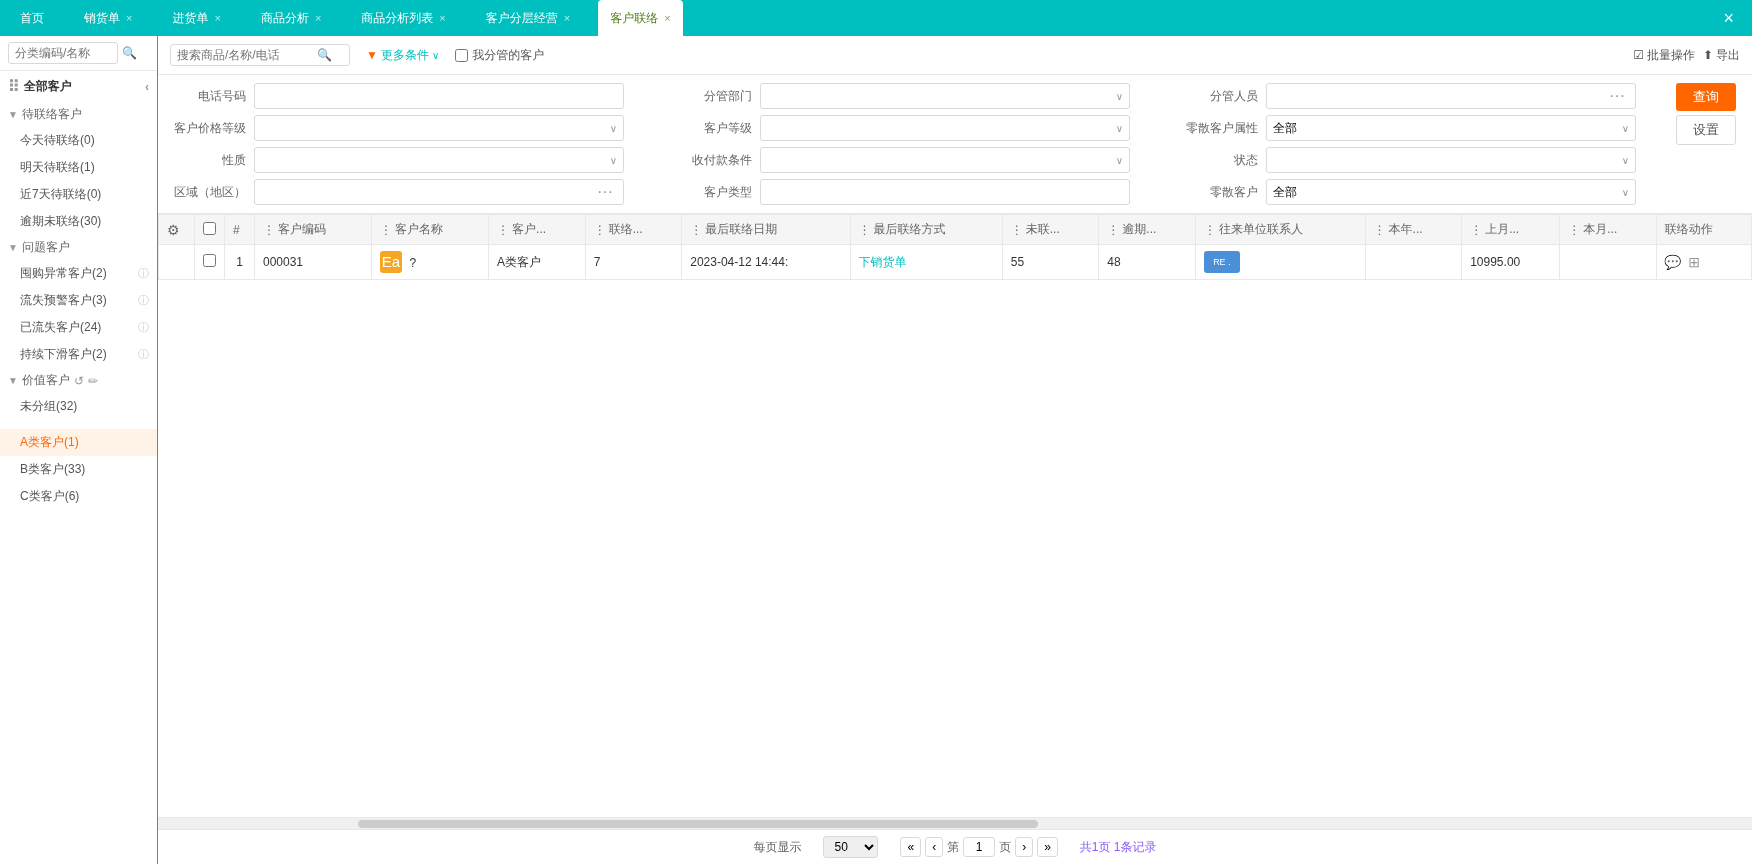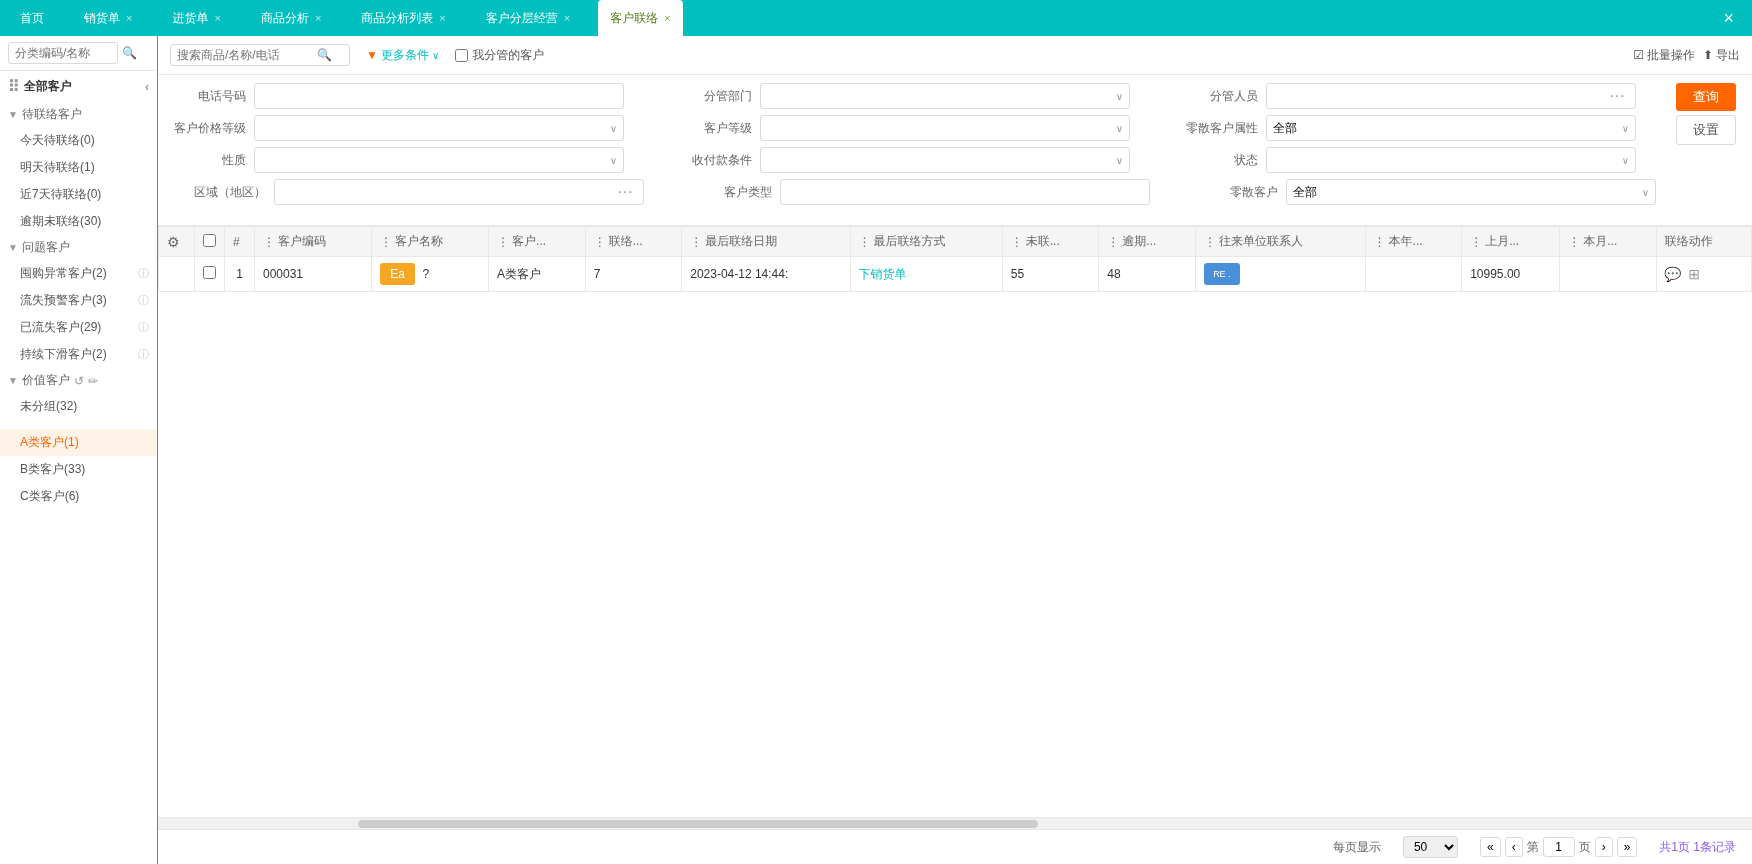--- a/index.html
+++ b/index.html
@@ -171,21 +171,21 @@
       background: #fff;
       border-bottom: 1px solid #e8e8e8;
       padding: 8px 16px;
     }
     .filter-row {
       display: flex;
       align-items: center;
       margin-bottom: 6px;
       gap: 8px;
     }
-    .filter-row:last-child { margin-bottom: 12px; justify-content: flex-end; }
+    .filter-row:last-child { margin-bottom: 0; }
     .filter-field {
       display: flex;
       align-items: center;
       flex: 1;
       max-width: 450px;
     }
     .filter-field label {
       color: #666;
       width: 80px;
       text-align: right;
@@ -288,21 +288,21 @@
     .row-actions { display: flex; gap: 6px; align-items: center; }
     .row-action-icon { color: #999; cursor: pointer; font-size: 14px; }
     
     
     .table-footer {
       background: #fff;
       border-top: 1px solid #e8e8e8;
       padding: 6px 16px;
       display: flex;
       align-items: center;
-      justify-content: flex-end;
+      justify-content: center;
       gap: 22px;
       flex-shrink: 0;
     }
     .page-size-label { color: #666; }
     .page-size-select {
       border: 1px solid #d9d9d9;
       border-radius: 3px;
       padding: 2px 6px;
       font-size: 12px;
       outline: none;
@@ -327,27 +327,27 @@
       left: 200px;
       width: 680px;
     }
     
     
     .gear-icon { font-size: 14px; color: #666; cursor: pointer; }
     
     
     .name-box {
       display: inline-block;
-      width: 35px;
+      width: 22px;
       height: 22px;
       border-radius: 3px;
       text-align: center;
       line-height: 22px;
       color: #fff;
-      font-size: 12px;
+      font-size: 15px;
       margin-right: 4px;
     }
   </style>
 </head>
 <body>
 
 <div class="top-nav">
   <div class="nav-item">
     <span>首页</span>
   </div>
@@ -415,21 +415,21 @@
     </div>
     <div class="sidebar-item">
       <span class="item-label">囤购异常客户(2)</span>
       <span class="item-icon">ⓘ</span>
     </div>
     <div class="sidebar-item">
       <span class="item-label">流失预警客户(3)</span>
       <span class="item-icon">ⓘ</span>
     </div>
     <div class="sidebar-item">
-      <span class="item-label">已流失客户(29)</span>
+      <span class="item-label">已流失客户(24)</span>
       <span class="item-icon">ⓘ</span>
     </div>
     <div class="sidebar-item">
       <span class="item-label">持续下滑客户(2)</span>
       <span class="item-icon">ⓘ</span>
     </div>
 
     <div class="sidebar-group-title">
       <span class="triangle">▼</span>
       <span>价值客户</span>

